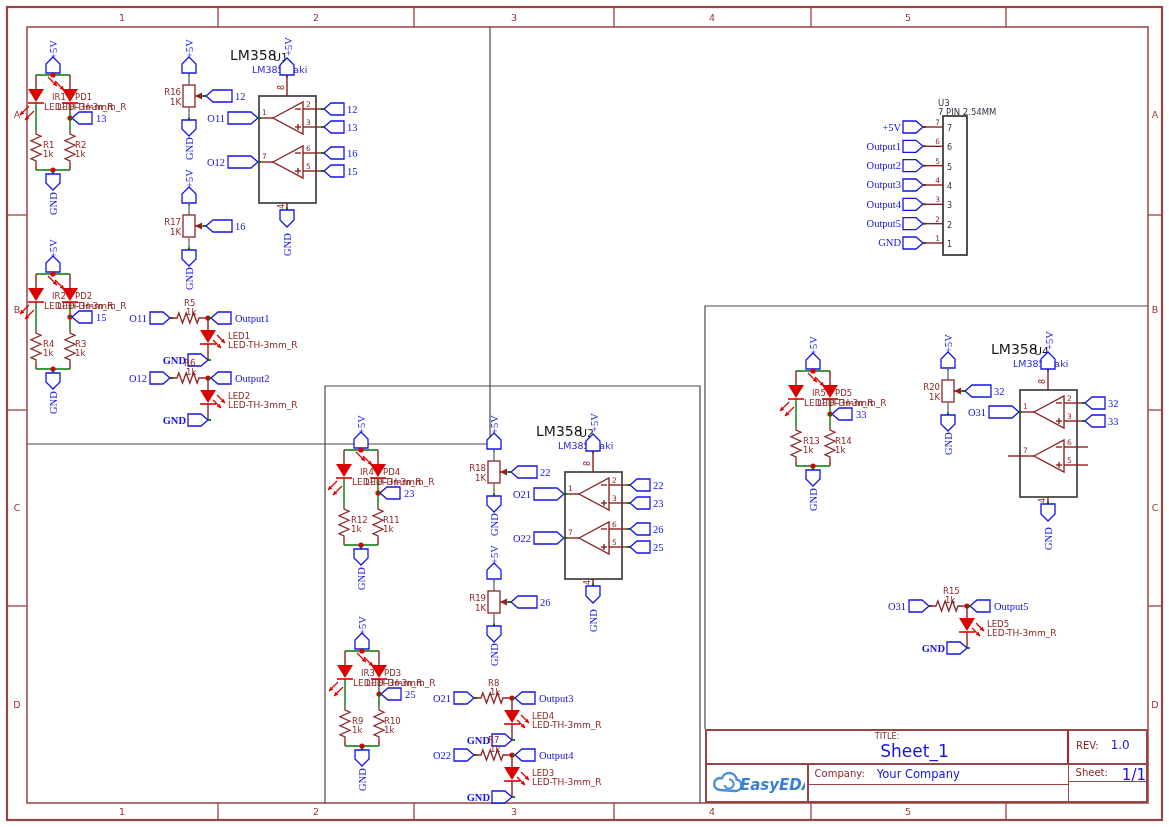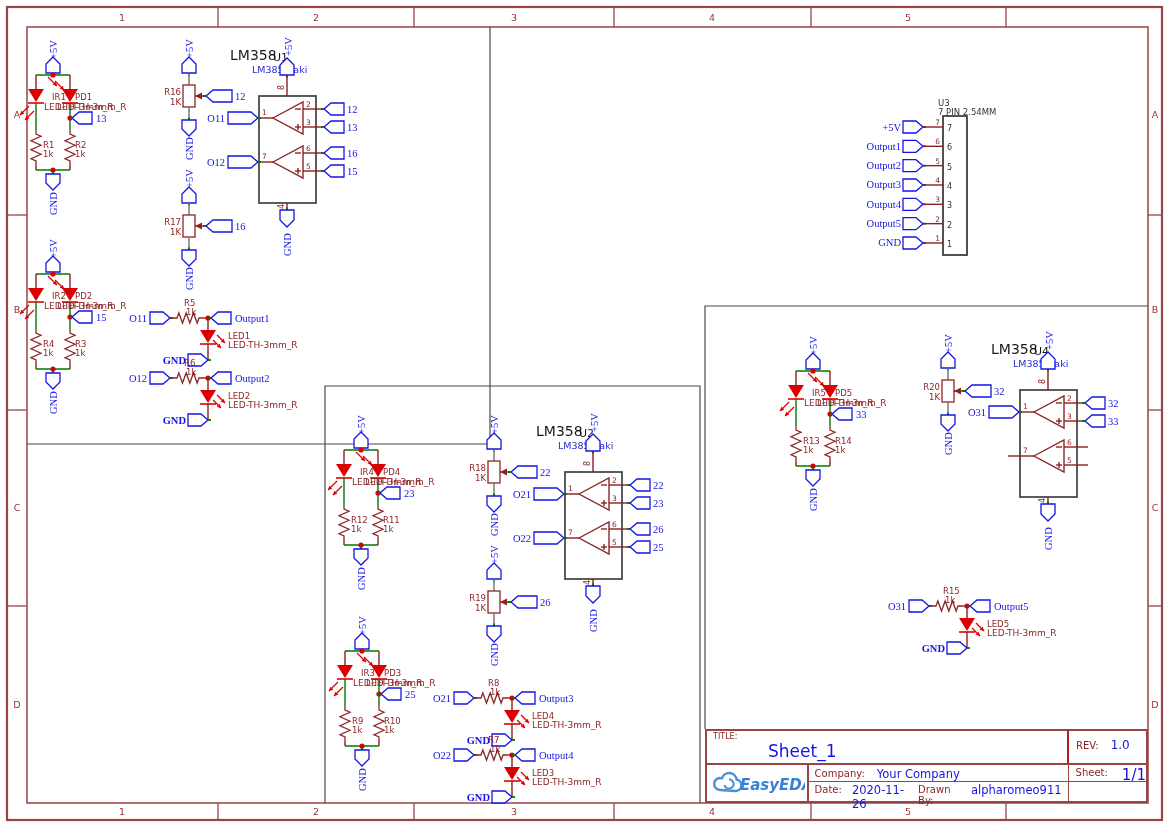--- a/index.html
+++ b/index.html
@@ -5,21 +5,21 @@
   html,body{margin:0;padding:0;background:#ffffff;}
   .stage{position:relative;width:1169px;height:827px;background:#fff;overflow:hidden;
          font-family:"DejaVu Sans",sans-serif;}
   svg text{user-select:none;}
   
   .tb{position:absolute;left:705px;top:729px;width:443px;height:74px;
       border:2px solid #994444;box-sizing:border-box;background:#fff;}
   .tb .lab{color:#8b2525;}
   .tb .val{color:#1414e6;}
   .tb-row1{height:34px;border-bottom:2px solid #994444;display:flex;box-sizing:border-box;}
-  .tb-title-cell{flex:1;padding:1px 6px;}
+  .tb-title-cell{flex:1;padding:1px 6px;text-align:center;}
   .tb-title-label{font-size:8px;display:block;line-height:10px;}
   .tb-title-val{font-size:17px;margin-left:55px;line-height:16px;display:inline-block;}
   .tb-rev-cell{width:79px;border-left:2px solid #b91c1c;padding:9px 0 0 7px;font-size:10px;
                display:flex;gap:12px;box-sizing:border-box;}
   .tb-rev-val{font-size:12px;margin-top:-2px;}
   .tb-row2{display:flex;height:36px;}
   .tb-logo{width:102px;border-right:2px solid #994444;display:flex;align-items:center;
            justify-content:center;box-sizing:border-box;}
   .tb-mid{width:260px;display:flex;flex-direction:column;box-sizing:border-box;}
   .tb-company{height:20px;border-bottom:1.5px solid #994444;padding:3px 6px 0;font-size:10px;
@@ -756,26 +756,20 @@
           <path d="M11 21 a6 6 0 1 1 2-11.7 a7.5 7.5 0 0 1 14.6 1.2 a5.8 5.8 0 0 1-1.2 11.5 z" fill="none" stroke="#4a90d9" stroke-width="2.4" stroke-linejoin="round"></path>
           <path d="M15.5 16 a4.6 4.6 0 1 0 4.6-5.6" fill="none" stroke="#4a90d9" stroke-width="2.1"></path>
           <text x="31" y="21" class="logo-text">EasyEDA</text>
         </svg>
       </div>
       <div class="tb-mid">
         <div class="tb-company">
           <span class="lab">Company:</span>
           <span class="val">Your Company</span>
         </div>
-        <div class="tb-date">
-          <span class="lab">Date:</span>
-          <span class="val">2020-11-26</span>
-          <span class="lab">Drawn By:</span>
-          <span class="val">alpharomeo911</span>
-        </div>
       </div>
       <div class="tb-right">
         <div class="tb-sheet">
           <span class="lab">Sheet:</span>
           <span class="val">1/1</span>
         </div>
         <div class="tb-empty"></div>
       </div>
     </div>
   </div>

